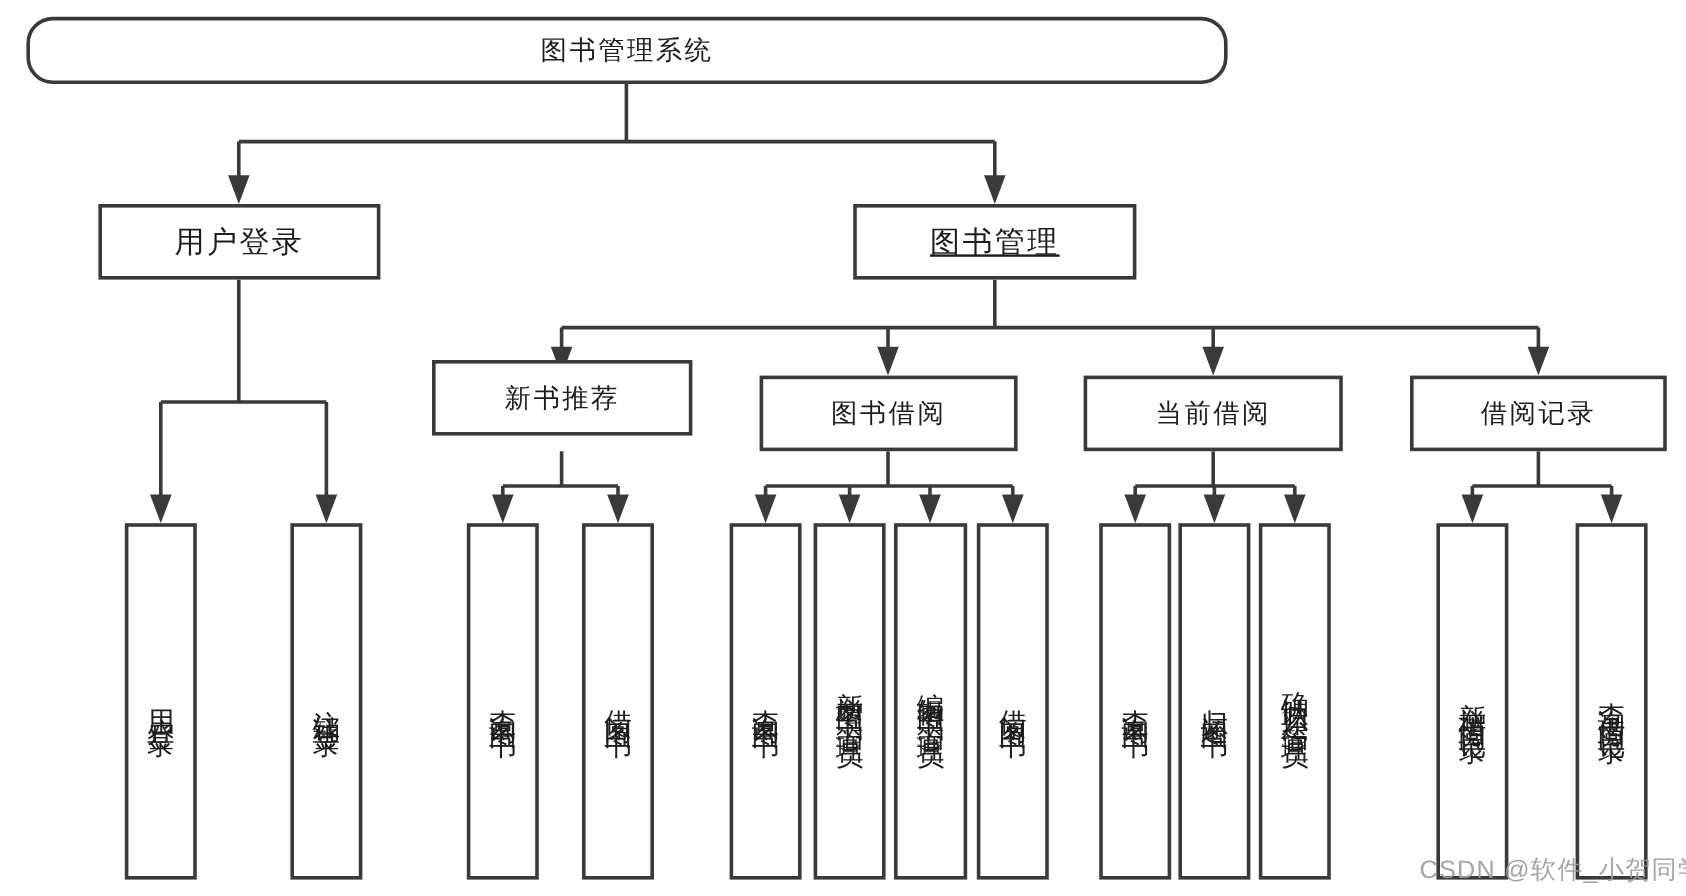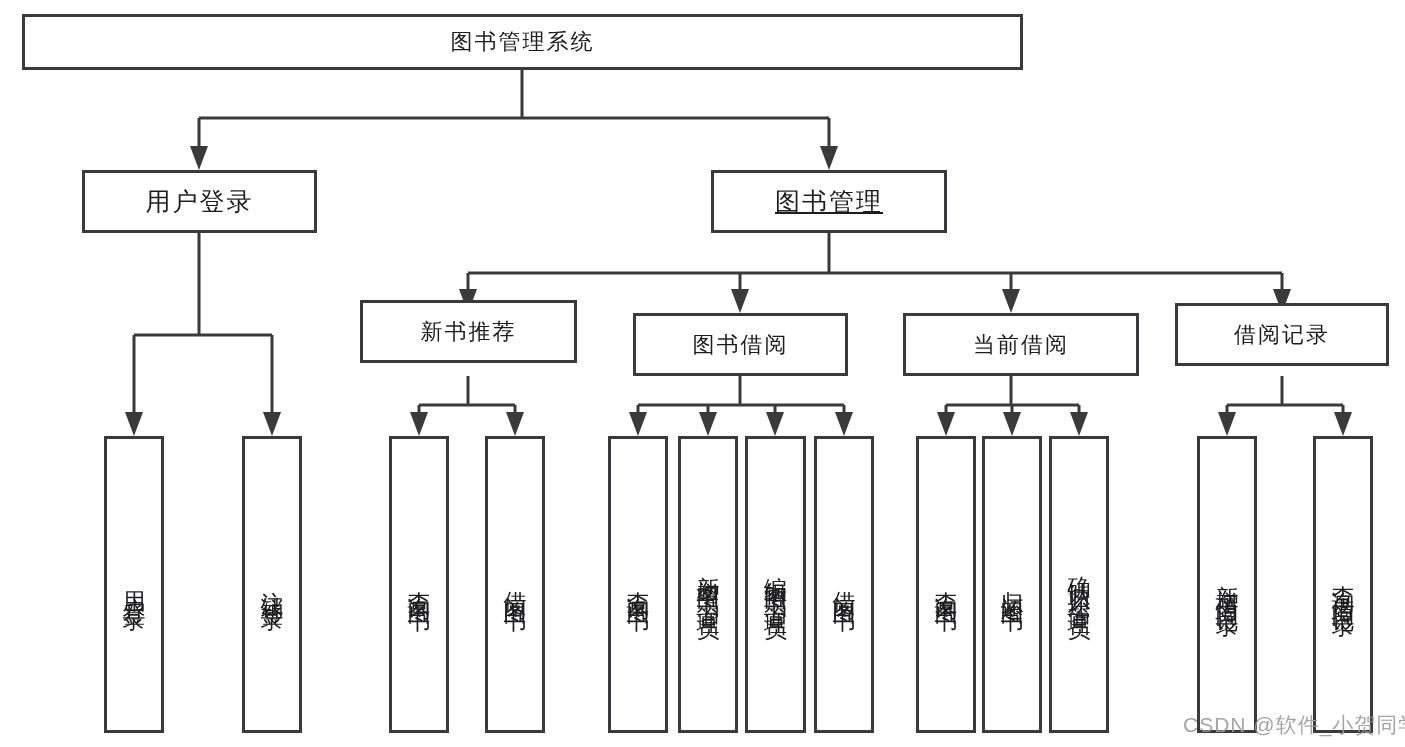--- a/index.html
+++ b/index.html
@@ -9,21 +9,21 @@
     font-family:"Liberation Sans", sans-serif;
     color:#1d1d1f;
   }
   svg.connectors { position:absolute; left:0; top:0; width:1405px; height:747px; }
   .node {
     position:absolute; box-sizing:border-box;
     border:3px solid #3a3a3e; background:#ffffff;
     display:flex; align-items:center; justify-content:center;
     text-align:center; letter-spacing:2px; color:#1d1d1f;
   }
-  .node-root   { font-size:22px; }
+  .node-root   { font-size:22px;border-radius:22px; }
   .node-l2     { font-size:25px; }
   .node-l3     { font-size:22px; }
   .leaf {
     writing-mode:vertical-rl; text-orientation:mixed;
     font-size:23px; letter-spacing:6px; line-height:1;
   }
   .watermark {
     position:absolute; left:1183px; top:711px;
     font-size:21px; letter-spacing:1px; white-space:nowrap;
     color:#9b9b9b; opacity:0.9; z-index:5;
@@ -77,24 +77,24 @@
   <div class="node node-l2" style="left:711px; top:170px; width:236px; height:63px;text-decoration:underline;">
     <span>图书管理</span>
   </div>
 
   <div class="node node-l3" style="left:360px; top:300px; width:217px; height:63px;">
     <span>新书推荐</span>
   </div>
   <div class="node node-l3" style="left:633px; top:313px; width:215px; height:63px;">
     <span>图书借阅</span>
   </div>
-  <div class="node node-l3" style="left:903px; top:313px; width:236px; height:63px;">
+  <div class="node node-l3" style="left:903px; top:313px; width:216px; height:63px;">
     <span>当前借阅</span>
   </div>
-  <div class="node node-l3" style="left:1175px; top:303px; width:214px; height:63px;">
+  <div class="node node-l3" style="left:1175px; top:313px; width:214px; height:63px;">
     <span>借阅记录</span>
   </div>
 
   <div class="node leaf" style="left:104px; top:436px; width:60px; height:297px;">
     <span>用户登录</span>
   </div>
   <div class="node leaf" style="left:242px; top:436px; width:60px; height:297px;">
     <span>注销登录</span>
   </div>
 

